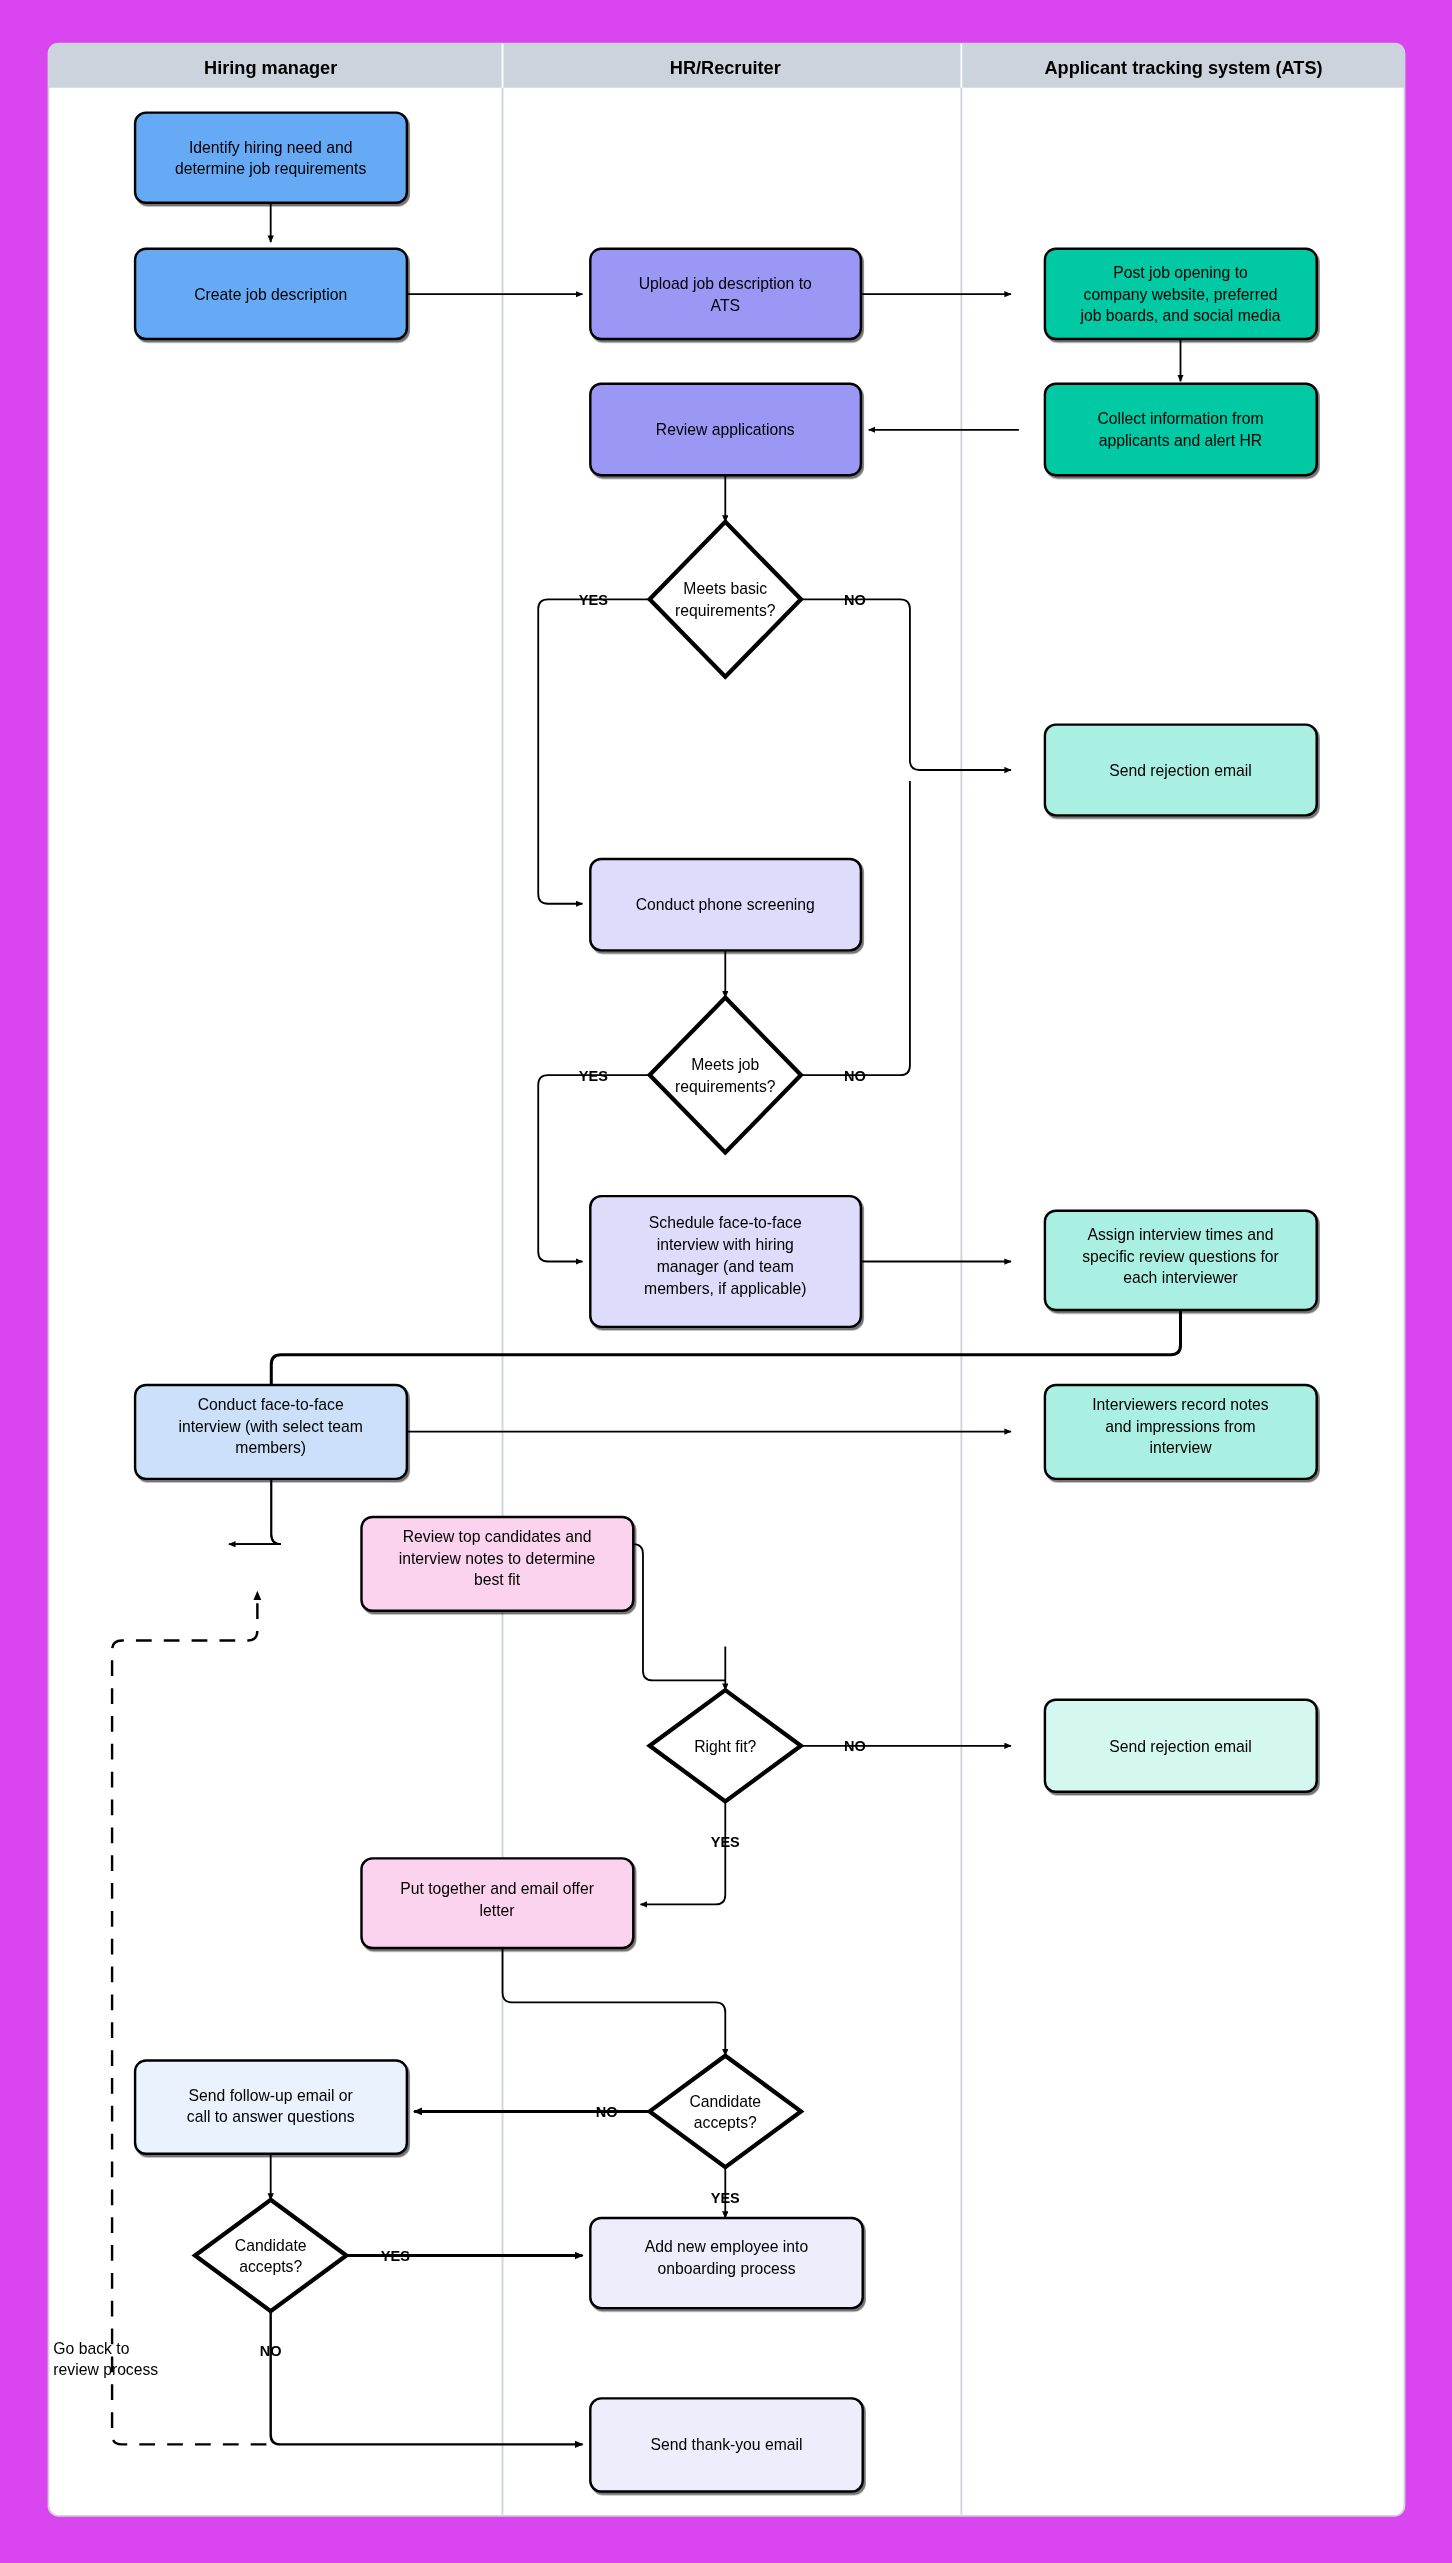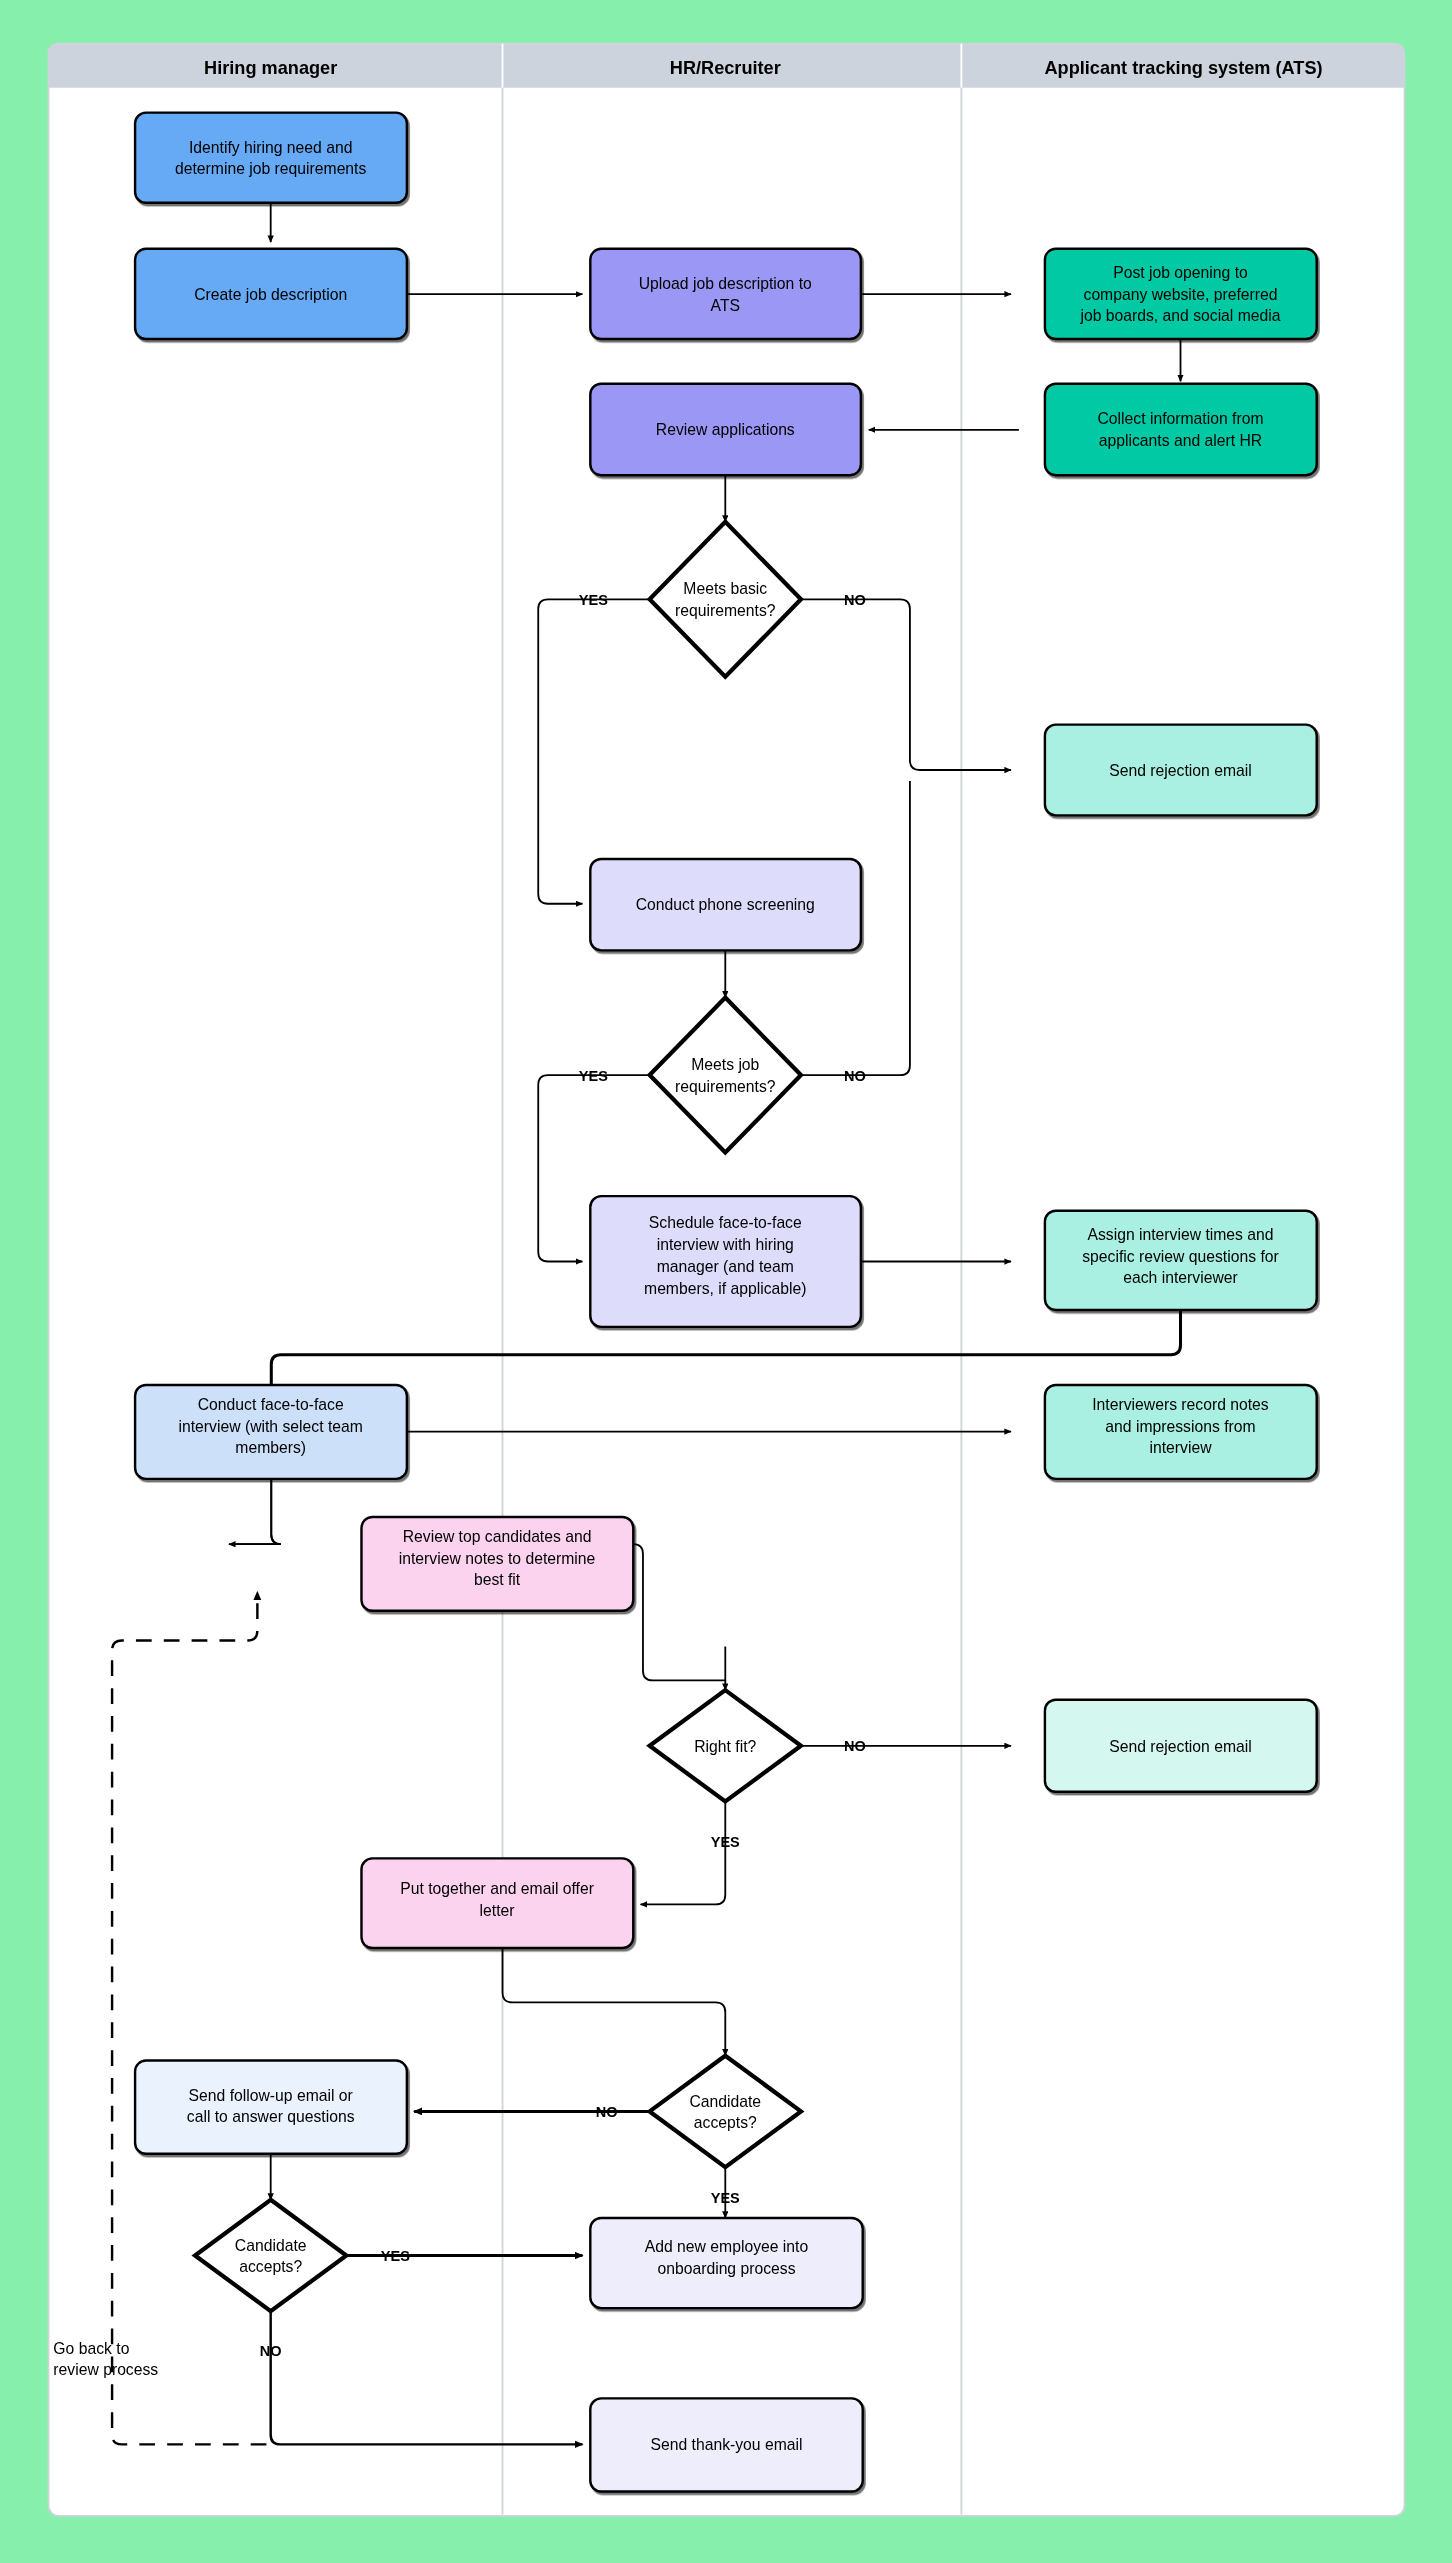--- a/index.html
+++ b/index.html
@@ -1,17 +1,17 @@
 <!DOCTYPE html>
 <html style="font-size:9.7px"><head>
 <meta charset="utf-8">
 <style>
   html,body{margin:0;padding:0;background:#ffffff;}
   body{font-family:"Liberation Sans","DejaVu Sans",sans-serif;}
-  #stage{position:relative;width:1453px;height:2563px;background:#86efac;overflow:hidden;}
+  #stage{position:relative;width:1453px;height:2563px;background:#d946ef;overflow:hidden;}
   svg{display:block;}
   .nodeText{font-family:"Liberation Sans","DejaVu Sans",sans-serif;font-size:26px;fill:#000000;}
   .laneText{font-family:"Liberation Sans","DejaVu Sans",sans-serif;font-size:30px;font-weight:bold;fill:#000000;}
   .edgeLabel{font-family:"Liberation Sans","DejaVu Sans",sans-serif;font-size:24px;font-weight:bold;fill:#000000;}
   .noteText{font-family:"Liberation Sans","DejaVu Sans",sans-serif;font-size:26px;fill:#000000;}
 </style>
 </head>
 <body>
 
 <div id="stage">

